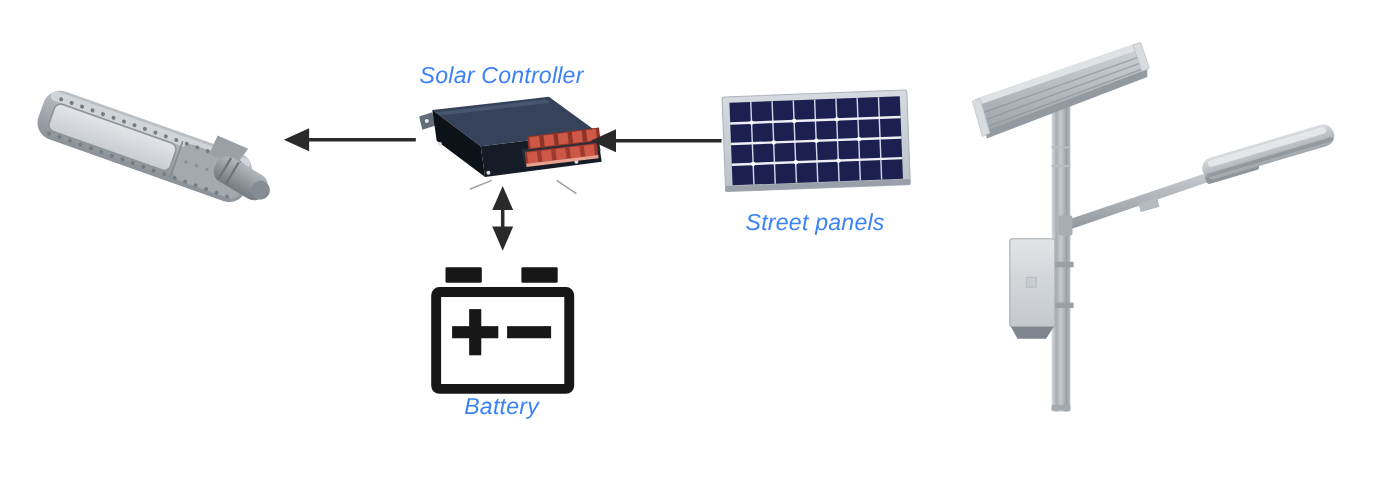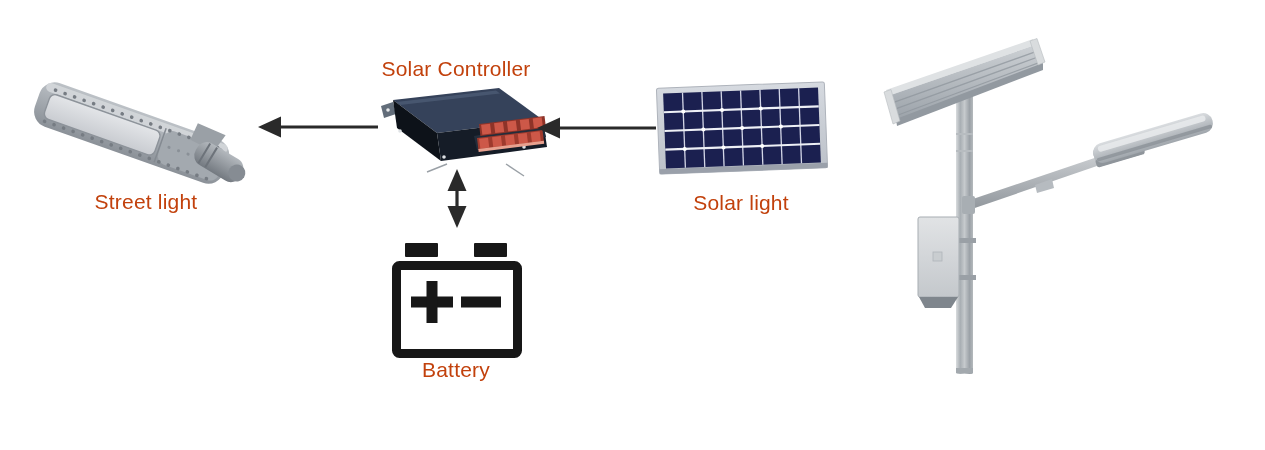--- a/index.html
+++ b/index.html
@@ -9,23 +9,24 @@
     background:#ffffff;
     overflow:hidden;
     font-family:"Liberation Sans","DejaVu Sans",sans-serif;
   }
   .stage svg.layer{position:absolute;left:0;top:0;}
   .node-label{
     position:absolute;
     transform:translateX(-50%);
     font-size:21px;
     line-height:1.1;
-    color:#c2410c;
+    color:#3b82f6;
     white-space:nowrap;
     letter-spacing:.2px;
+    font-style:italic;
   }
 </style>
 </head>
 <body>
 
 <div class="stage">
 
   <svg class="layer" width="1265" height="450" viewBox="0 0 1265 450">
     <defs>
       <linearGradient id="gHead" x1="0" y1="0" x2="0" y2="1">
@@ -221,19 +222,18 @@
         <rect x="959" y="275" width="17" height="5" fill="#9aa0a6"></rect>
         <rect x="918" y="217" width="41" height="80" rx="2" fill="url(#gBox)" stroke="#a7adb2" stroke-width="1"></rect>
         <polygon points="919,297 958,297 951,308 925,308" fill="#7f868d"></polygon>
         <rect x="933" y="252" width="9" height="9" fill="#c9cdd0" stroke="#b0b5ba" stroke-width="0.8"></rect>
       </g>
     </g>
   </svg>
 
   <div class="node-label" style="left:456px; top:57px;">Solar Controller</div>
 
-  <div class="node-label" style="left:146px; top:190px;">Street light</div>
-
-  <div class="node-label" style="left:741px; top:191px;">Solar light</div>
+
+  <div class="node-label" style="left:741px; top:191px;">Street panels</div>
 
   <div class="node-label" style="left:456px; top:358px;">Battery</div>
 
 </div>
 
 </body></html>

